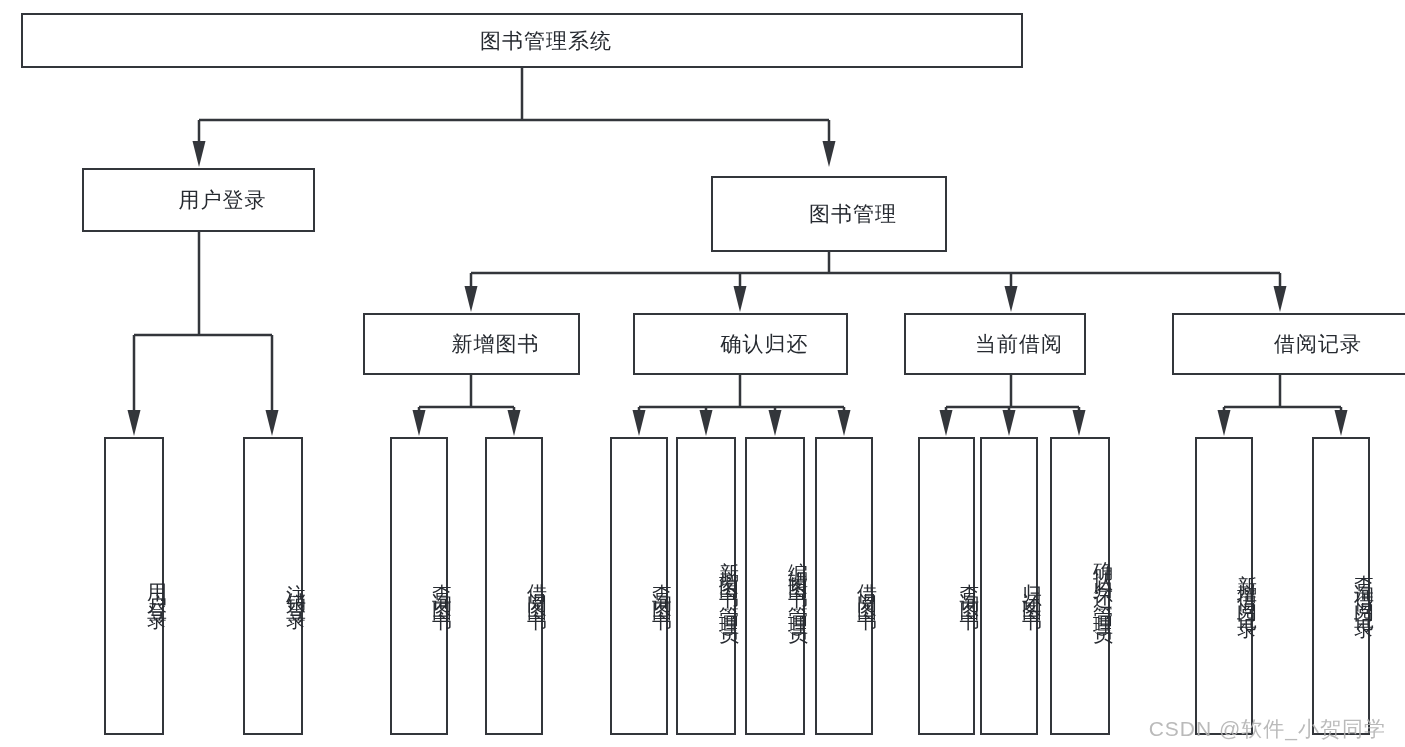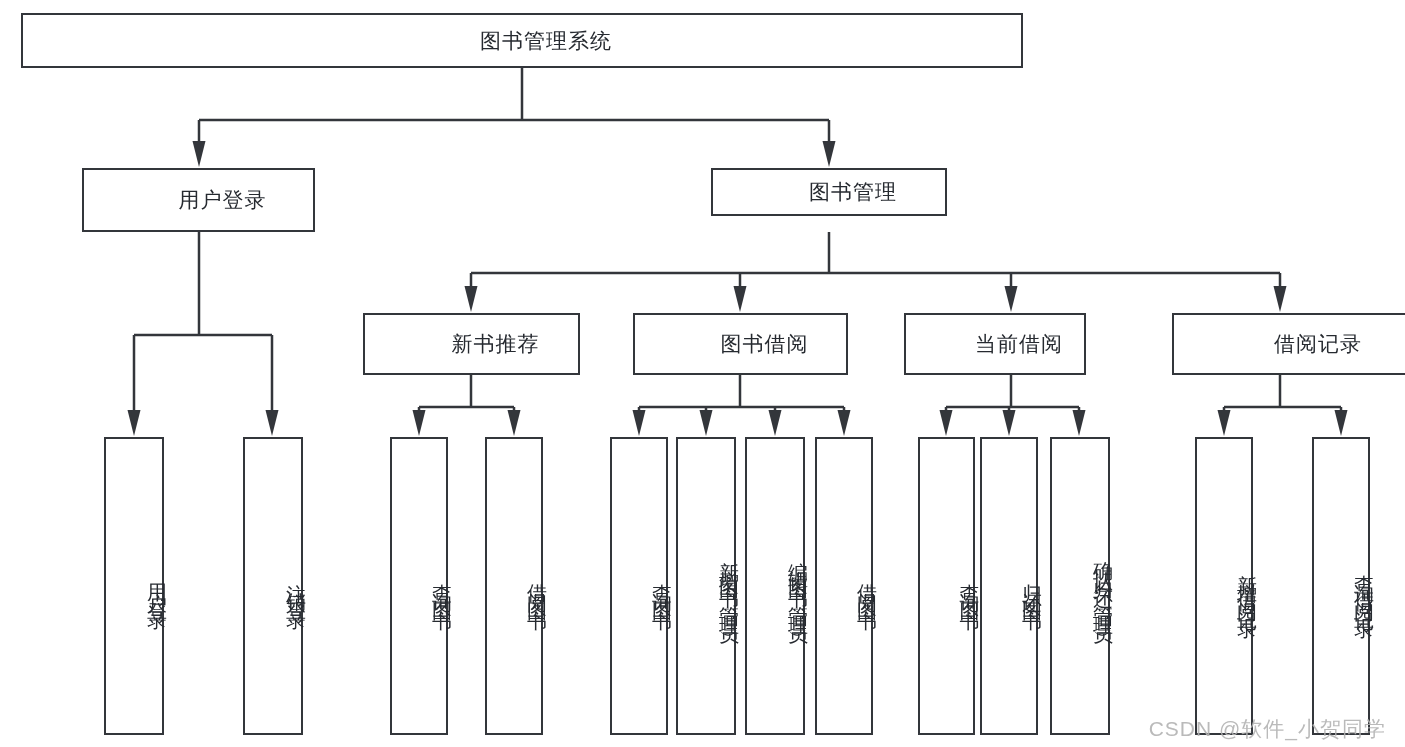--- a/index.html
+++ b/index.html
@@ -71,29 +71,29 @@
     </g>
   </svg>
 
   <div class="box hbox" style="left:21px;top:13px;width:1002px;height:55px">
     <span class="lbl">图书管理系统</span>
   </div>
 
   <div class="box hbox" style="left:82px;top:168px;width:233px;height:64px">
     <span class="lbl">用户登录</span>
   </div>
-  <div class="box hbox" style="left:711px;top:168px;width:236px;height:48px">
+  <div class="box hbox" style="left:711px;top:176px;width:236px;height:76px">
     <span class="lbl">图书管理</span>
   </div>
 
   <div class="box hbox" style="left:363px;top:313px;width:217px;height:62px">
-    <span class="lbl">新书推荐</span>
+    <span class="lbl">新增图书</span>
   </div>
   <div class="box hbox" style="left:633px;top:313px;width:215px;height:62px">
-    <span class="lbl">图书借阅</span>
+    <span class="lbl">确认归还</span>
   </div>
   <div class="box hbox" style="left:904px;top:313px;width:182px;height:62px">
     <span class="lbl">当前借阅</span>
   </div>
   <div class="box hbox" style="left:1172px;top:313px;width:244px;height:62px">
     <span class="lbl">借阅记录</span>
   </div>
 
   <div class="box vbox" style="left:104px;top:437px;width:60px;height:298px">
     <span class="lbl">用户登录</span>

